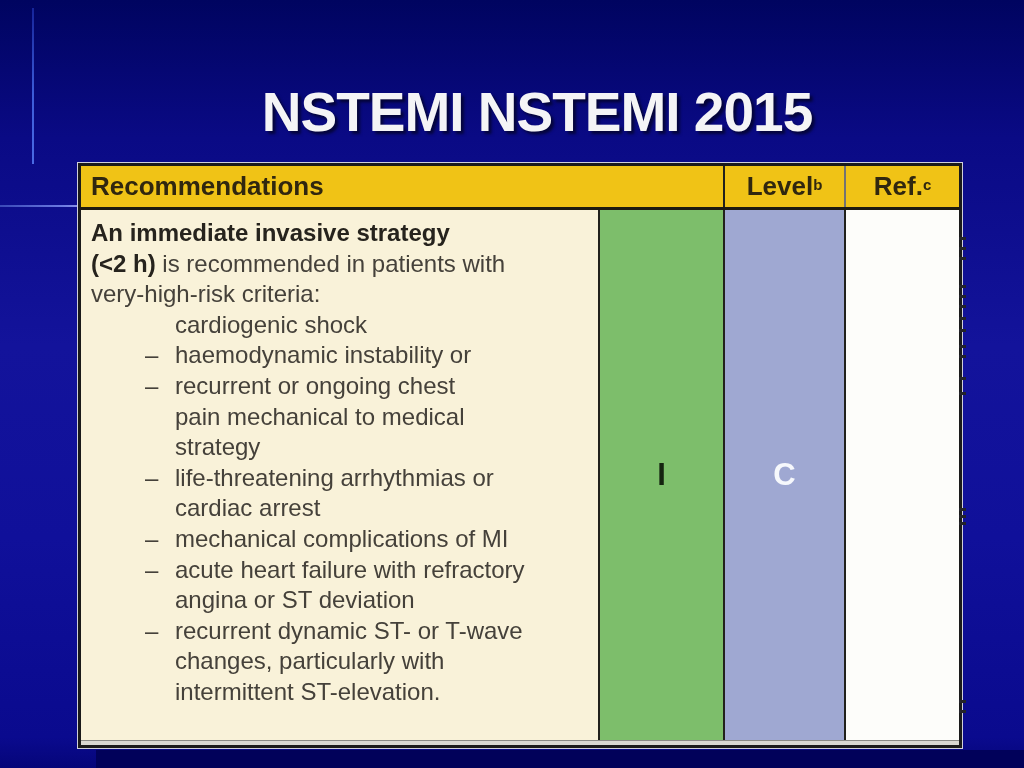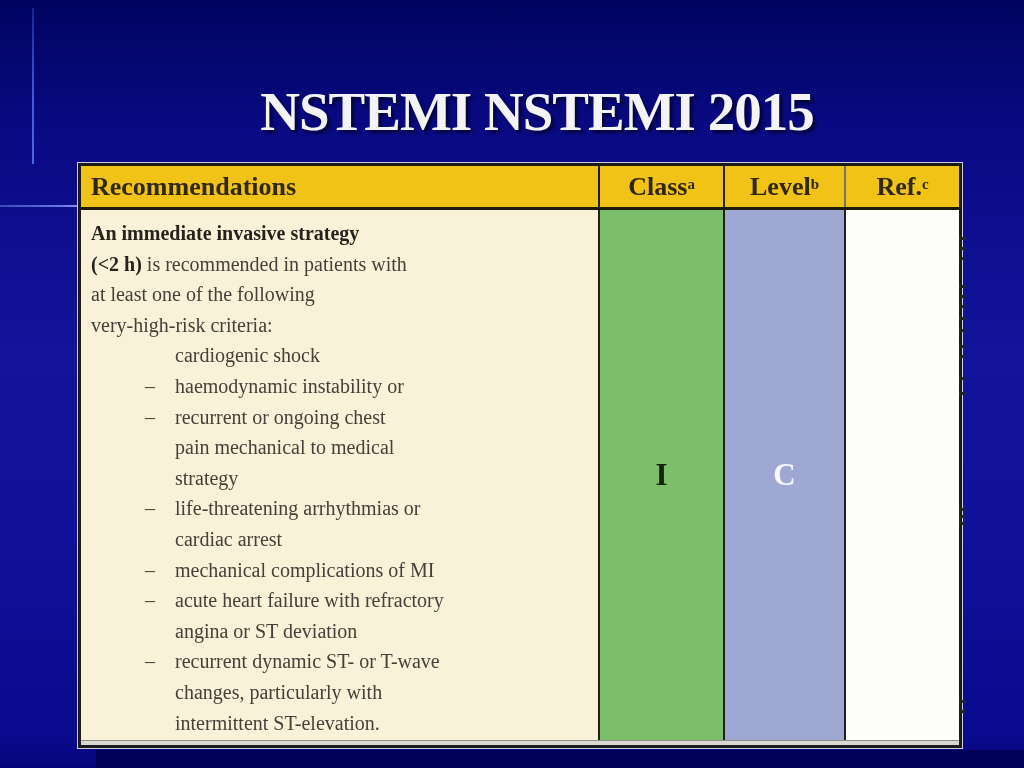--- a/index.html
+++ b/index.html
@@ -2,21 +2,21 @@
 <html><head>
 <meta charset="utf-8">
 <style>
   html,body{margin:0;padding:0;background:#000;}
   *{box-sizing:border-box;}
   .slide{
     position:relative;
     width:1024px;height:768px;
     overflow:hidden;
     background:linear-gradient(180deg,#000460 0%,#0a0a85 18%,#13139b 45%,#10109a 70%,#0a0a8e 96%,#050579 100%);
-    font-family:Liberation Serif, serif;
+    font-family:Liberation Sans, sans-serif;
   }
   
   .v-line{
     position:absolute;left:32px;top:8px;width:2px;height:156px;
     background:linear-gradient(180deg,#16249a 0%,#3c5cd8 55%,#4a6ae4 100%);
   }
   .h-line{
     position:absolute;left:0;top:205px;width:78px;height:2px;
     background:linear-gradient(90deg,#3a49b8 0%,#6b7ae2 80%,#8890e8 100%);
   }
@@ -60,21 +60,21 @@
   .col-level{flex:0 0 121px;border-left:2px solid #21211c;}
   .col-ref{flex:0 0 115px;border-left:2px solid #737373;}
   .body-row{display:flex;flex-direction:row;flex:1 1 auto;min-height:0;}
   .rec-cell{
     flex:1 1 auto;background:#f9f2d9;
     padding-top:8px;
     overflow:hidden;
   }
   .line{
     white-space:nowrap;
-    font-size:20px;line-height:30.6px;
+    font-size:24px;line-height:30.6px;
     color:#45413a;
     padding-left:10px;
   }
   .line .b{font-weight:bold;color:#26231d;color:#26231d;}
   .line.bullet{padding-left:64px;}
   .line.bullet .dash{display:inline-block;width:30px;color:#45413a;}
   .line.cont{padding-left:94px;}
   .cell-mid{
     display:flex;align-items:center;justify-content:center;
     font-weight:bold;font-size:31px;
@@ -97,39 +97,34 @@
   <div class="h-line"></div>
 
   <div class="title">NSTEMI NSTEMI 2015</div>
 
   <div class="gtable">
 
     <div class="hdr-row" style="background: rgb(240, 195, 22);">
       <div class="hdr-cell col-rec">
         <span>Recommendations</span>
       </div>
-      <div class="hdr-cell col-class">
-        <span>Class</span>
-          <sup>a</sup>
-      </div>
       <div class="hdr-cell col-level">
         <span>Level</span>
           <sup>b</sup>
       </div>
       <div class="hdr-cell col-ref">
         <span>Ref.</span>
           <sup>c</sup>
       </div>
     </div>
 
     <div class="body-row">
       <div class="rec-cell" style="background: rgb(249, 242, 217);">
           <div class="line"><span class="b">An immediate invasive strategy</span></div>
           <div class="line"><span class="b">(&lt;2 h)</span> is recommended in patients with</div>
-          <div class="line">at least one of the following</div>
           <div class="line">very-high-risk criteria:</div>
           <div class="line cont">cardiogenic shock</div>
           <div class="line bullet"><span class="dash">–</span>haemodynamic instability or</div>
           <div class="line bullet"><span class="dash">–</span>recurrent or ongoing chest</div>
           <div class="line cont">pain mechanical to medical</div>
           <div class="line cont">strategy</div>
           <div class="line bullet"><span class="dash">–</span>life-threatening arrhythmias or</div>
           <div class="line cont">cardiac arrest</div>
           <div class="line bullet"><span class="dash">–</span>mechanical complications of MI</div>
           <div class="line bullet"><span class="dash">–</span>acute heart failure with refractory</div>

